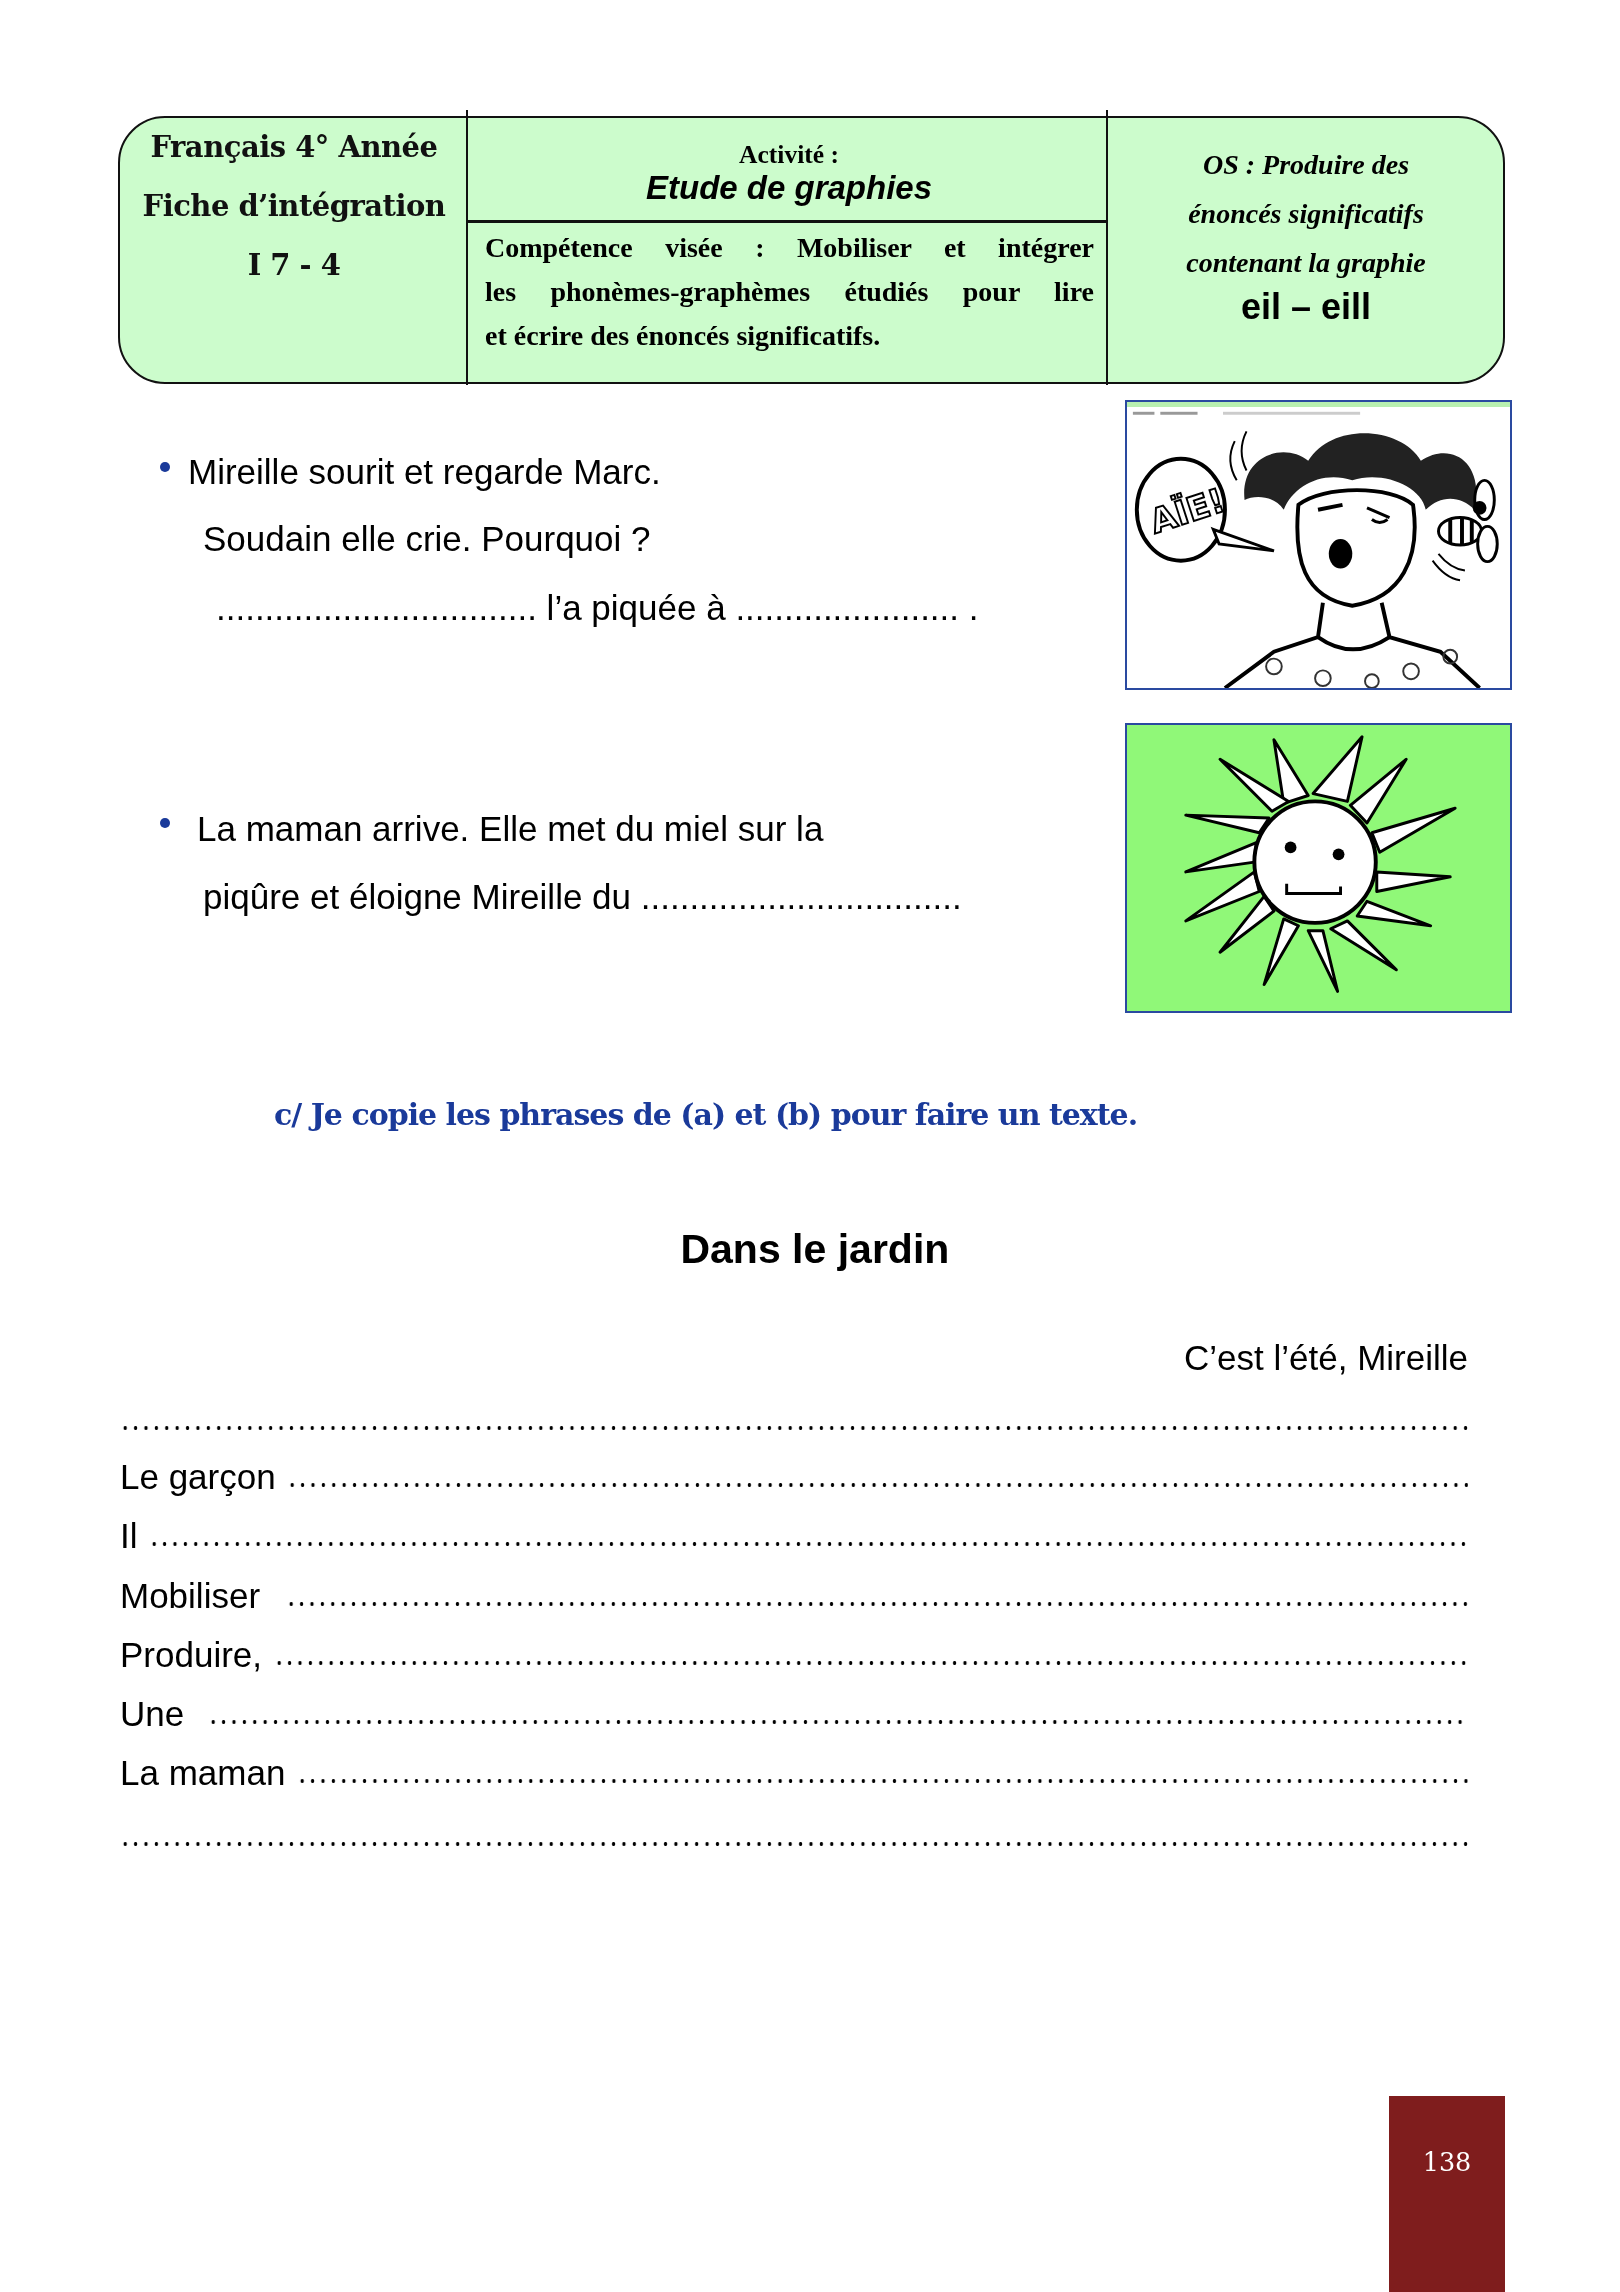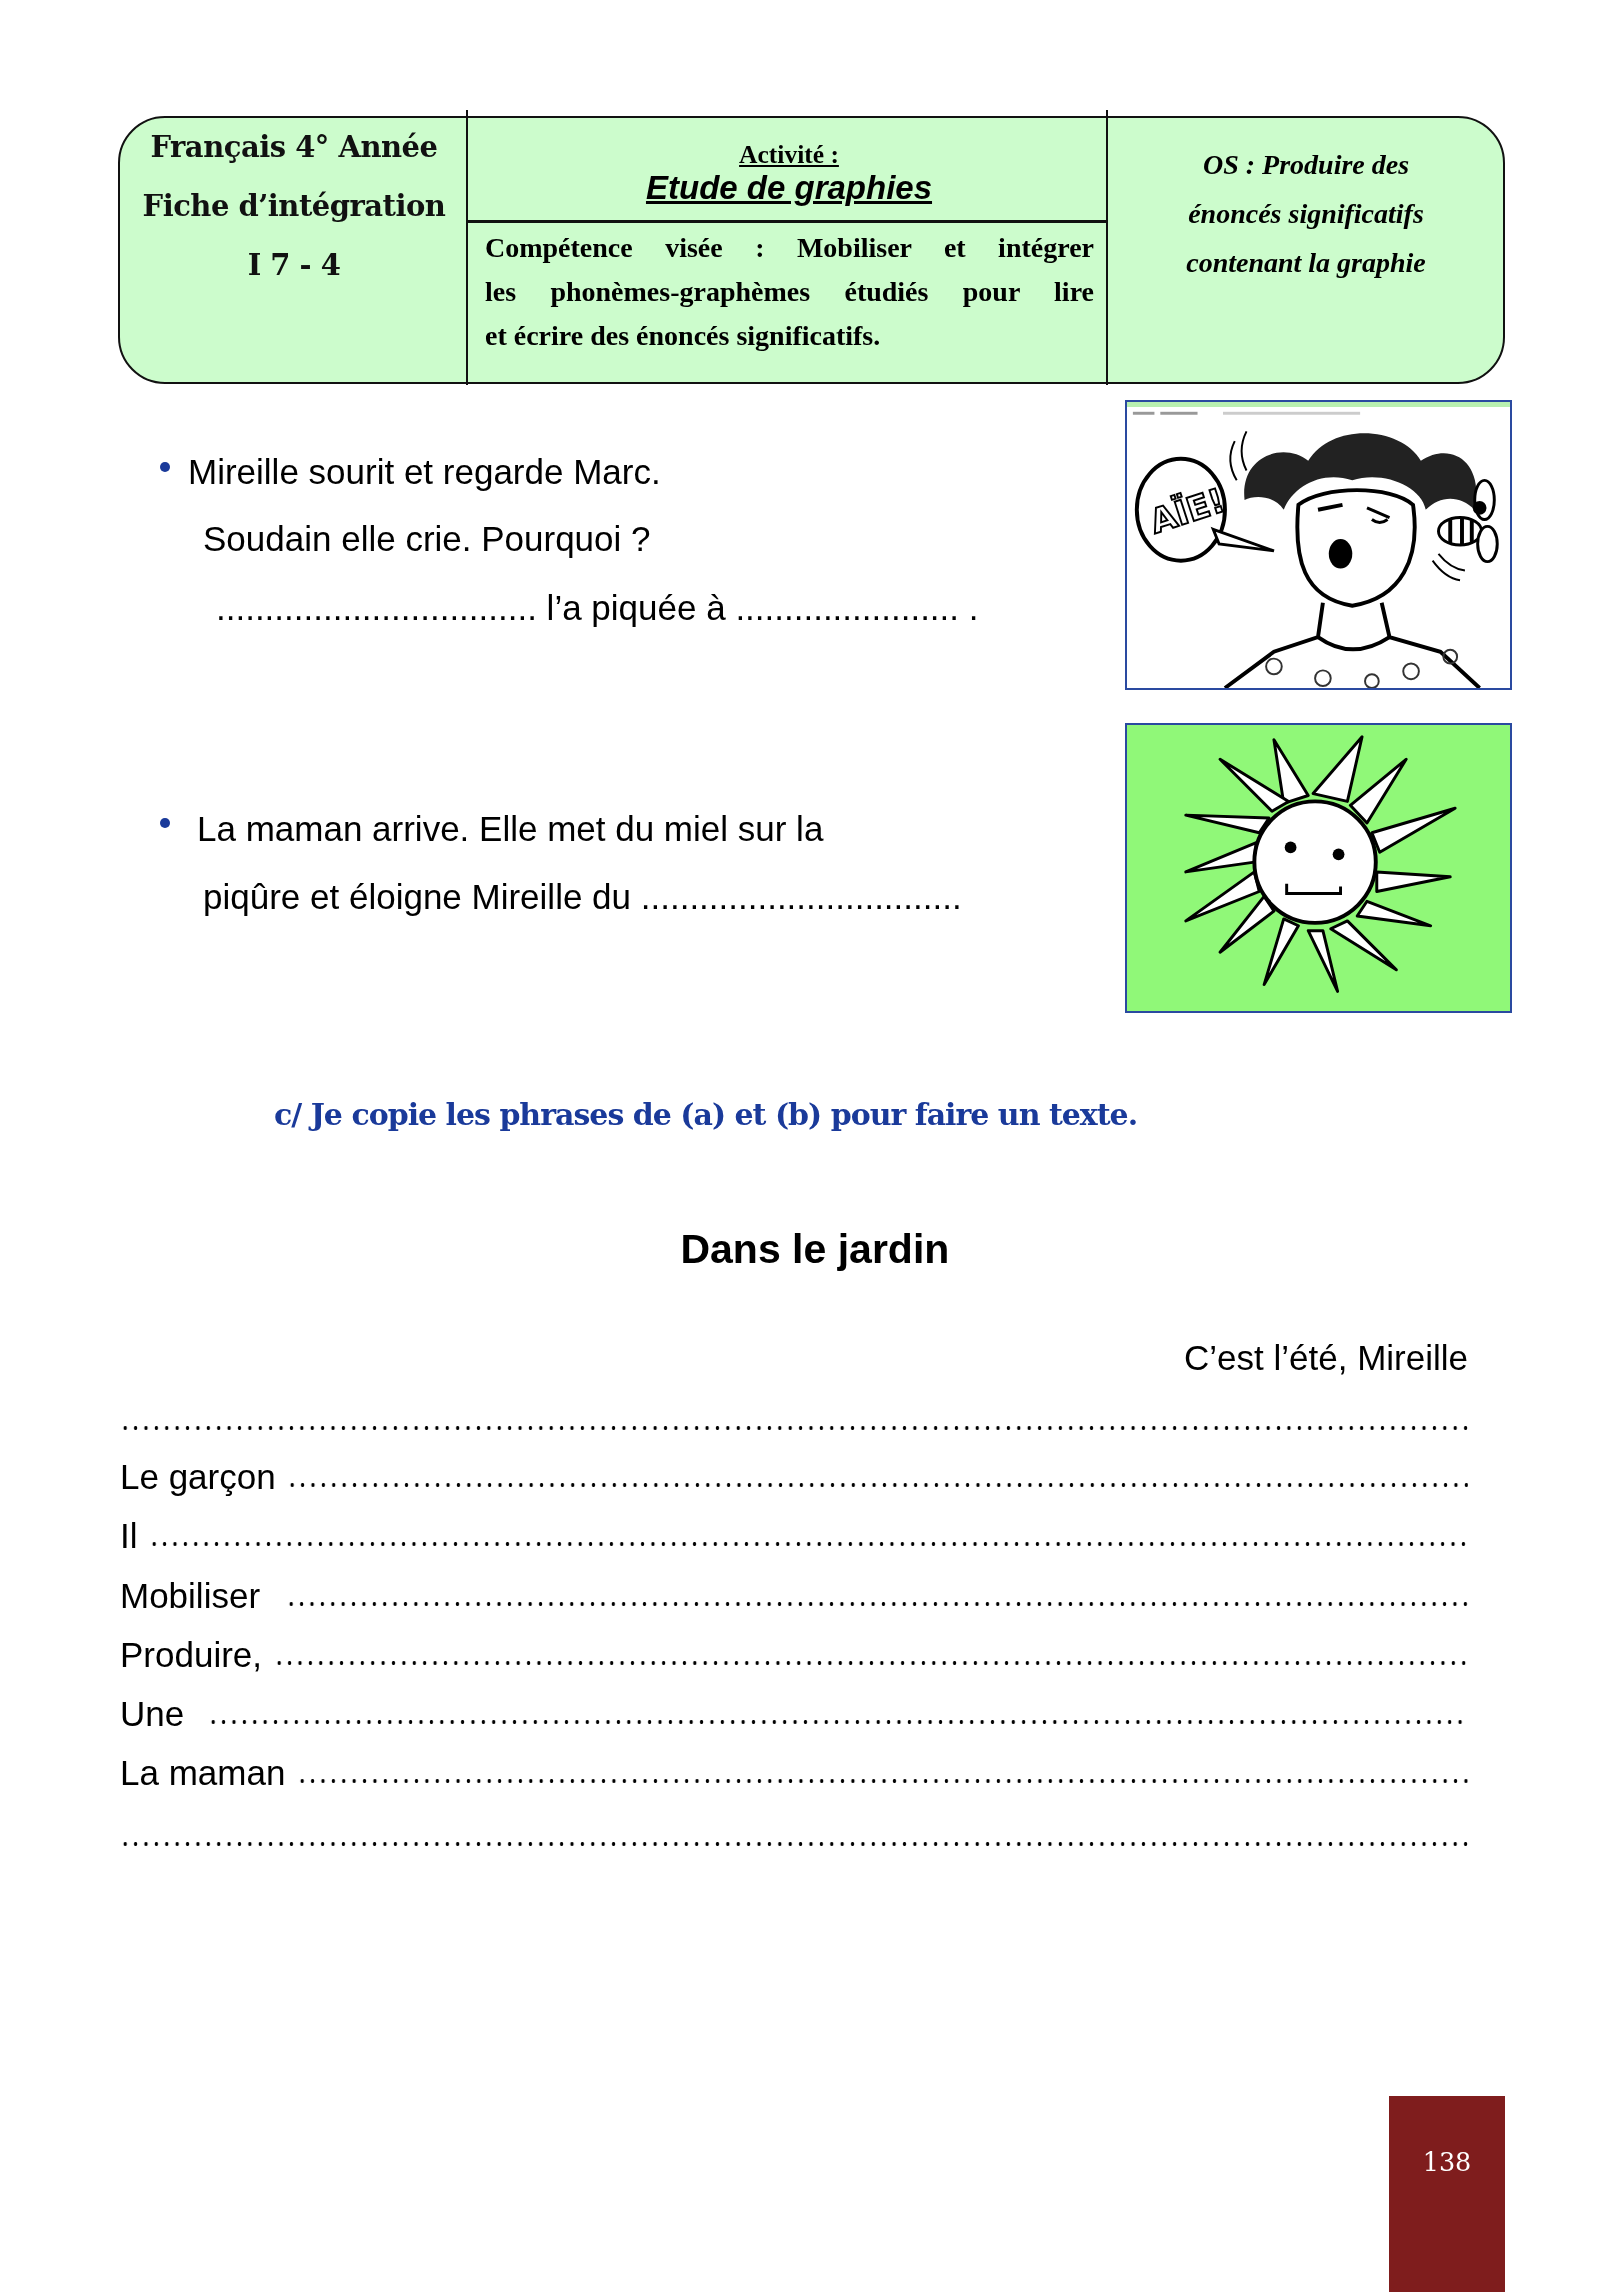--- a/index.html
+++ b/index.html
@@ -8,21 +8,21 @@
 
   
   .header { position:absolute; left:118px; top:116px; width:1387px; height:268px;
             background:#ccfccc; border:2.9px solid #111; border-radius:47px; box-sizing:border-box; }
   .vdiv { position:absolute; top:-7.8px; bottom:-2.9px; width:2px; background:#111; }
   .hdiv { position:absolute; height:2.9px; background:#111; }
   .col-left { position:absolute; left:0; top:0; width:348px; height:100%;
               display:flex; flex-direction:column; align-items:center; }
   .col-left span { font-family:"DejaVu Serif", serif; font-weight:bold; font-size:29px; line-height:59px;
                    letter-spacing:-0.5px; color:#111; }
-  .mid-top { position:absolute; left:350px; top:0; width:638px; height:122px; text-align:center;text-decoration:underline; }
+  .mid-top { position:absolute; left:350px; top:0; width:638px; height:122px; text-align:center; }
   .mid-top .act { font-family:"Liberation Serif", serif; font-weight:bold; font-size:25.5px; display:block; margin-top:21.6px; line-height:29px; }
   .mid-top .etude { font-family:"Liberation Sans", sans-serif; font-weight:bold; font-style:italic; font-size:33px; display:block; line-height:37px; }
   .mid-bot { position:absolute; left:365px; top:108px; width:609px; }
   .mid-bot div { font-family:"Liberation Serif", serif; font-weight:bold; font-size:28px; line-height:44px;
                  text-align:justify; text-align-last:justify; white-space:nowrap; }
   .mid-bot div.last { text-align-last:left; }
   .col-right { position:absolute; left:990px; top:0; width:392px; height:100%; text-align:center; }
   .col-right .os { font-family:"Liberation Serif", serif; font-weight:bold; font-style:italic; font-size:28px;
                    line-height:49px; display:block; }
   .col-right .graph { font-family:"Liberation Sans", sans-serif; font-weight:bold; font-size:36px; line-height:39px; display:block; }
@@ -72,20 +72,21 @@
     <div>Compétence visée : Mobiliser et intégrer</div>
     <div>les phonèmes-graphèmes étudiés pour lire</div>
     <div class="last">et écrire des énoncés significatifs.</div>
   </div>
   <div class="vdiv" style="left:986px;"></div>
   <div class="col-right">
     <div style="height:21.6px;"></div>
     <span class="os">OS : Produire des</span>
     <span class="os">énoncés significatifs</span>
     <span class="os">contenant la graphie</span>
+    <span class="graph">eil – eill</span>
   </div>
 </div>
 
 <div class="bullet" style="left:160px; top:462px;"></div>
 <div class="txt" style="left:188px; top:452px;">Mireille sourit et regarde Marc.</div>
 <div class="txt" style="left:203px; top:519px;">Soudain elle crie. Pourquoi ?</div>
 <div class="txt" style="left:216px; top:588px;">................................. l’a piquée à ....................... .</div>
 
 <div class="imgbox girl">
   <div class="topbar"></div>

